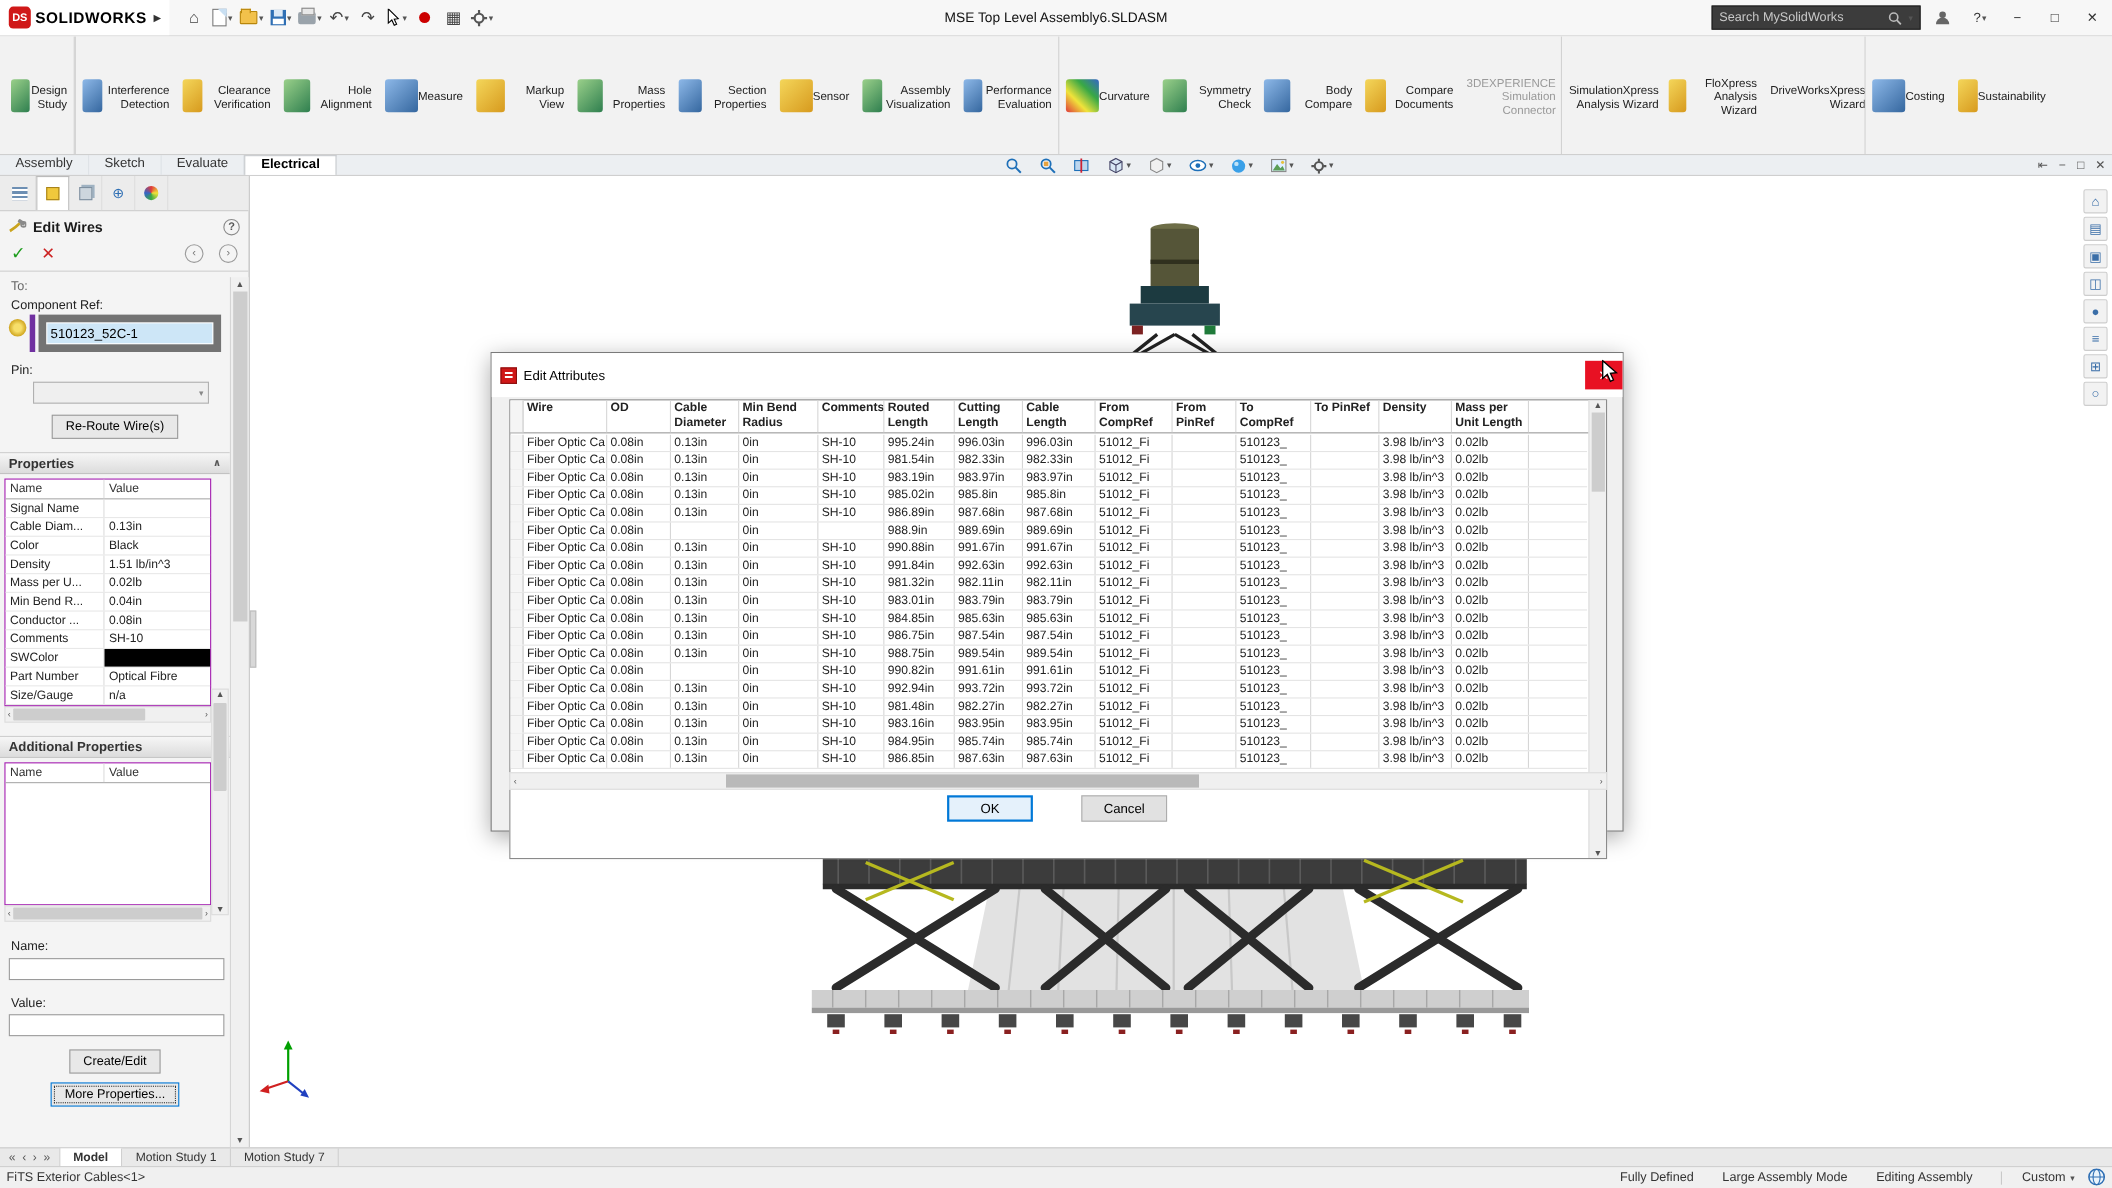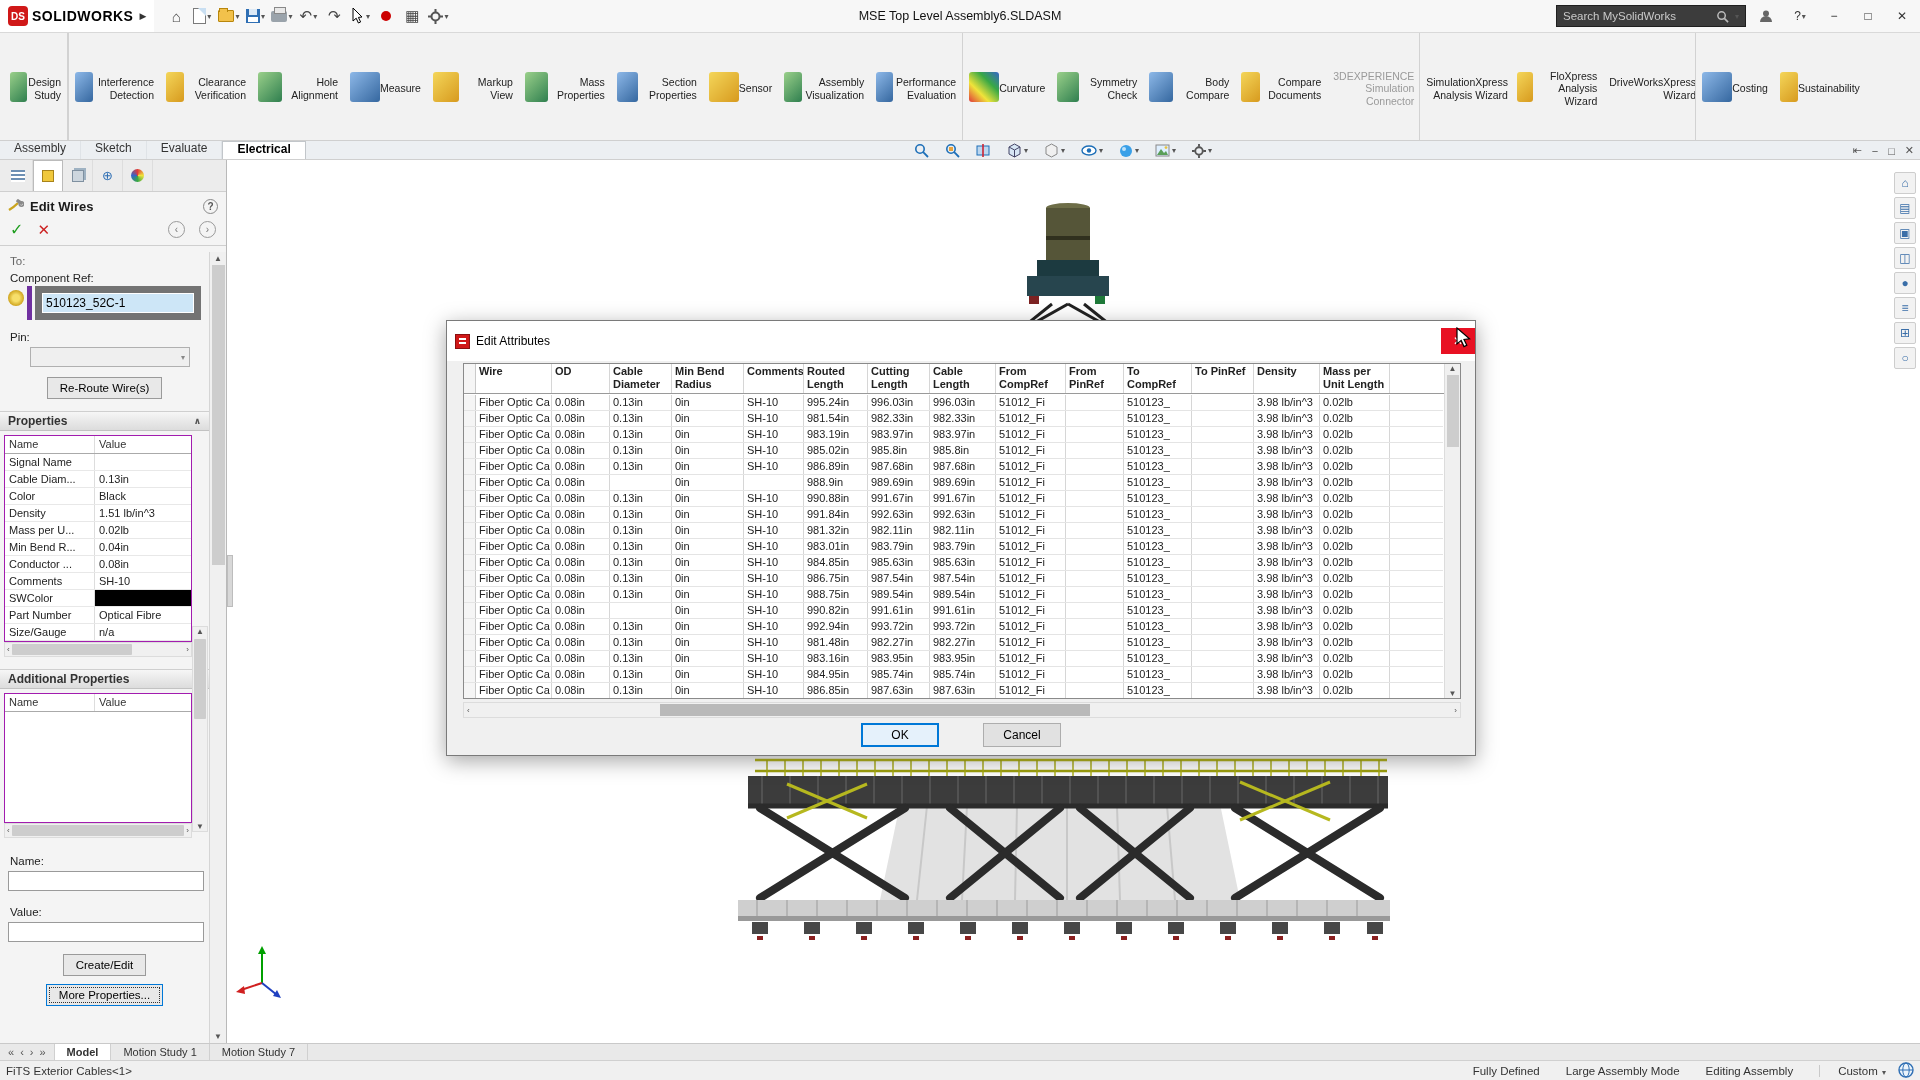--- a/index.html
+++ b/index.html
@@ -104,21 +104,21 @@
 .vp-splitter{position:absolute;left:0;top:395px;width:6px;height:52px;background:#d8d8d8;border:1px solid #bdbdbd;cursor:col-resize}
 
 .taskpane{position:absolute;right:2px;top:172px;width:24px;display:flex;flex-direction:column;gap:3px;z-index:6}
 .tp-ic{width:22px;height:22px;background:#f2f2f2;border:1px solid #cdcdcd;border-radius:2px;display:flex;align-items:center;justify-content:center;font-size:12px;color:#3a6ea8;cursor:pointer}
 
 .dialog{position:absolute;left:446px;top:320px;width:1030px;height:436px;background:#f0f0f0;border:1px solid #7a7a7a;box-shadow:0 5px 20px rgba(0,0,0,.35);z-index:10}
 .dlg-title{height:40px;background:#fff;display:flex;align-items:center;padding-left:8px;gap:6px;font-size:12px;color:#000}
 .dlg-ic{width:15px;height:15px;background:#d01818;border:1px solid #8a0f0f;position:relative}
 .dlg-ic:after{content:"";position:absolute;left:3px;top:3px;right:3px;bottom:3px;background:repeating-linear-gradient(#fff 0 2px,#d01818 2px 4px)}
 .dlg-close{margin-left:auto;width:34px;height:26px;background:#e81123;color:#fff;display:flex;align-items:center;justify-content:center;font-size:12px;cursor:pointer}
-.dlg-tablebox{position:absolute;left:16px;top:42px;width:998px;height:336px;background:#fff;border:1px solid #8a8a8a}
+.dlg-tablebox{position:absolute;left:16px;top:42px;width:998px;height:418px;background:#fff;border:1px solid #8a8a8a}
 .dlg-header{display:flex;height:30px;border-bottom:1px solid #9a9a9a}
 .hsel{width:12px;border-right:1px solid #c9c9c9;background:#f5f5f5}
 .dlg-hcols{display:contents}
 .dlg-hcols > div{font-weight:bold;font-size:11px;line-height:1.2;padding:1px 3px;border-right:1px solid #d6d6d6;white-space:pre-line;overflow:hidden}
 .dlg-rows{position:absolute;left:0;top:31px;right:17px;bottom:0;overflow:hidden}
 .dlg-row{display:flex;height:16px;border-bottom:1px solid #e4e4e4}
 .dlg-row > div{font-size:11px;line-height:14px;padding:0 3px;border-right:1px solid #d6d6d6;white-space:nowrap;overflow:hidden}
 .dlg-row > div:nth-of-type(1){width:12px;background:#f5f5f5;border-right:1px solid #c9c9c9}
 .dlg-row > div:nth-of-type(2),.dlg-hcols > div:nth-of-type(1){width:76px}
 .dlg-row > div:nth-of-type(3),.dlg-hcols > div:nth-of-type(2){width:58px}

